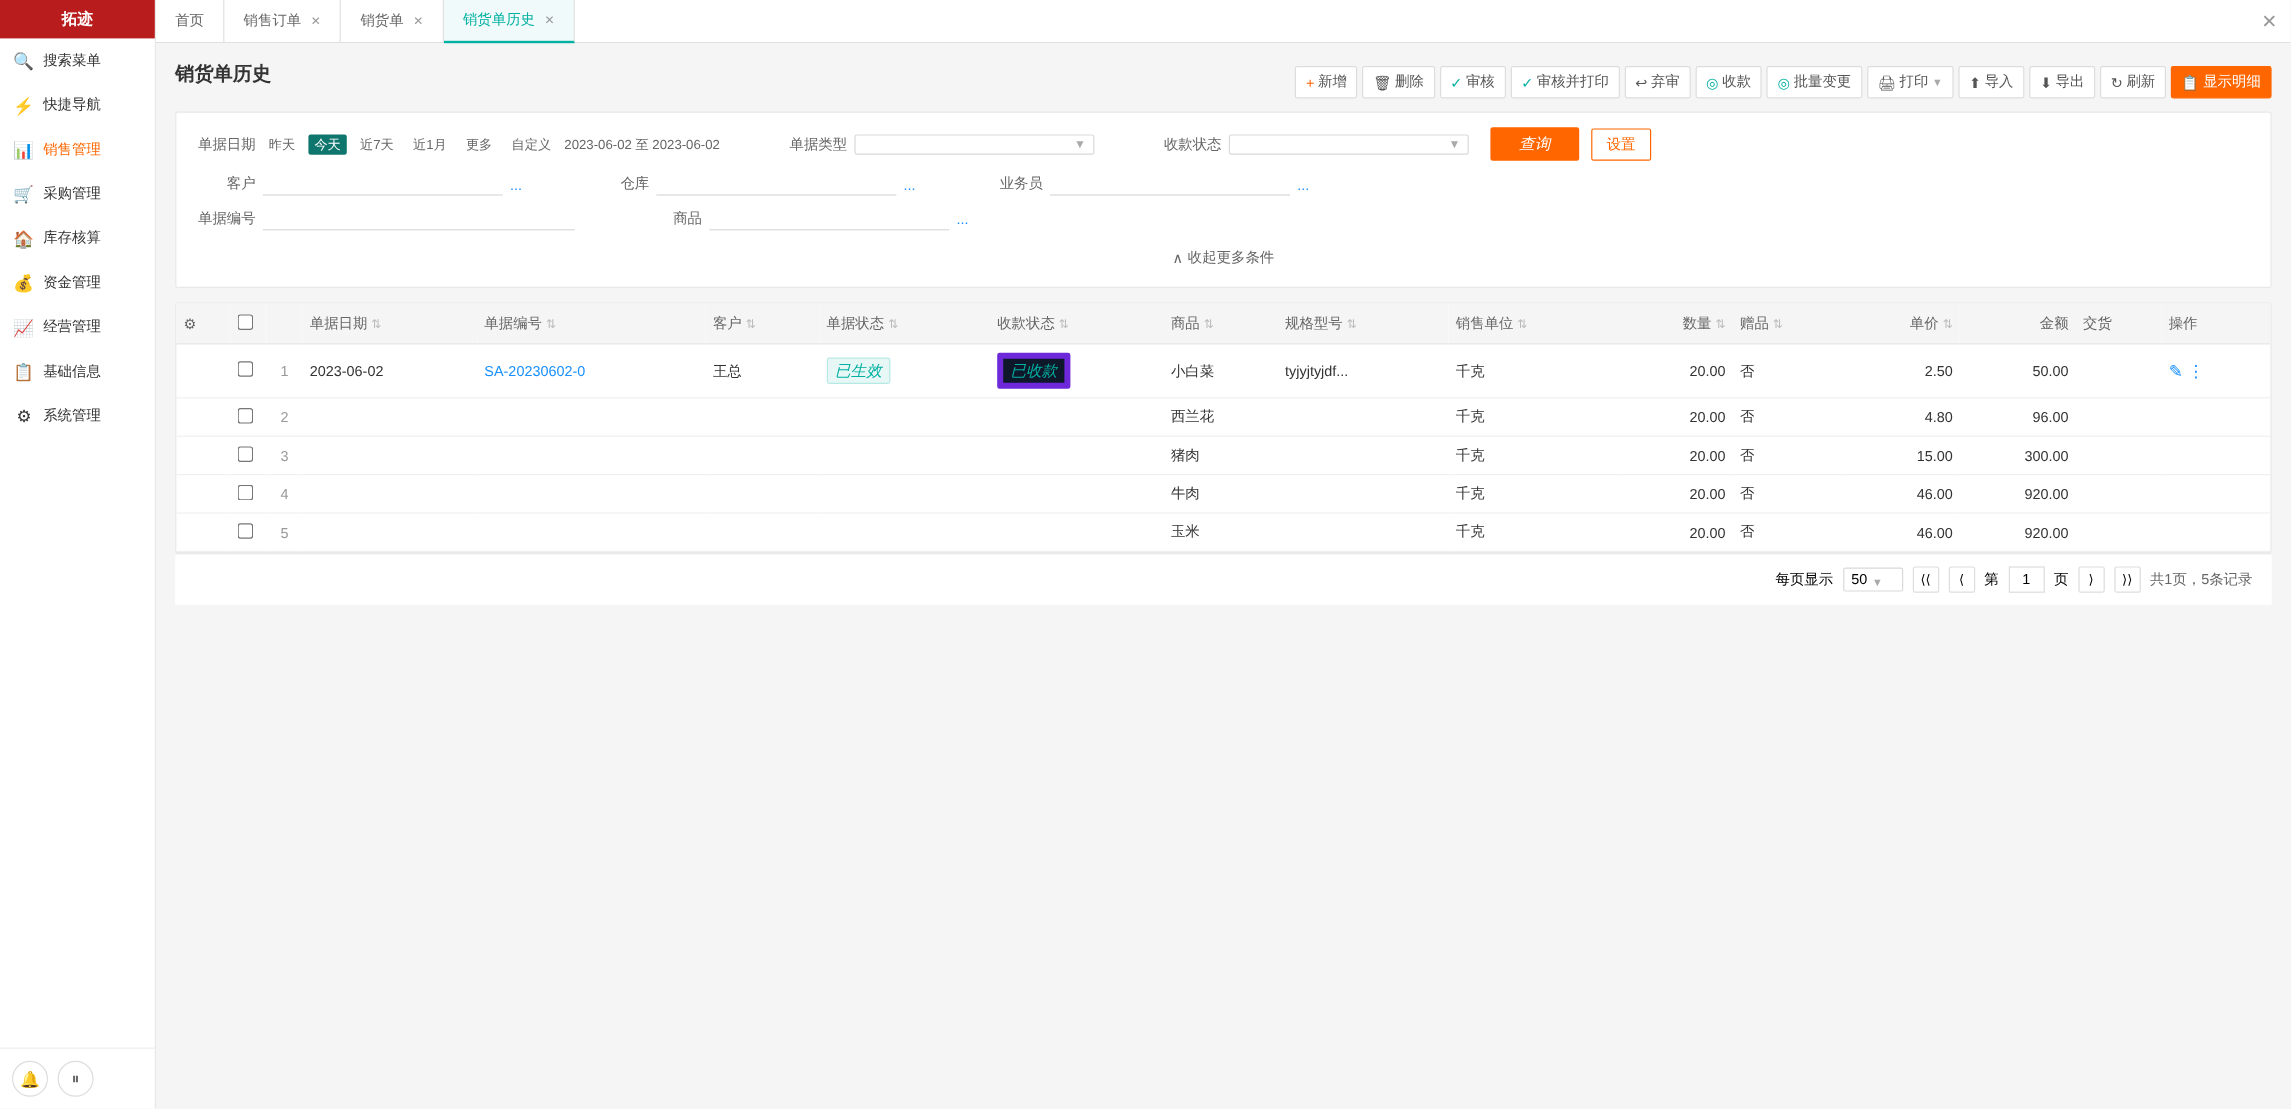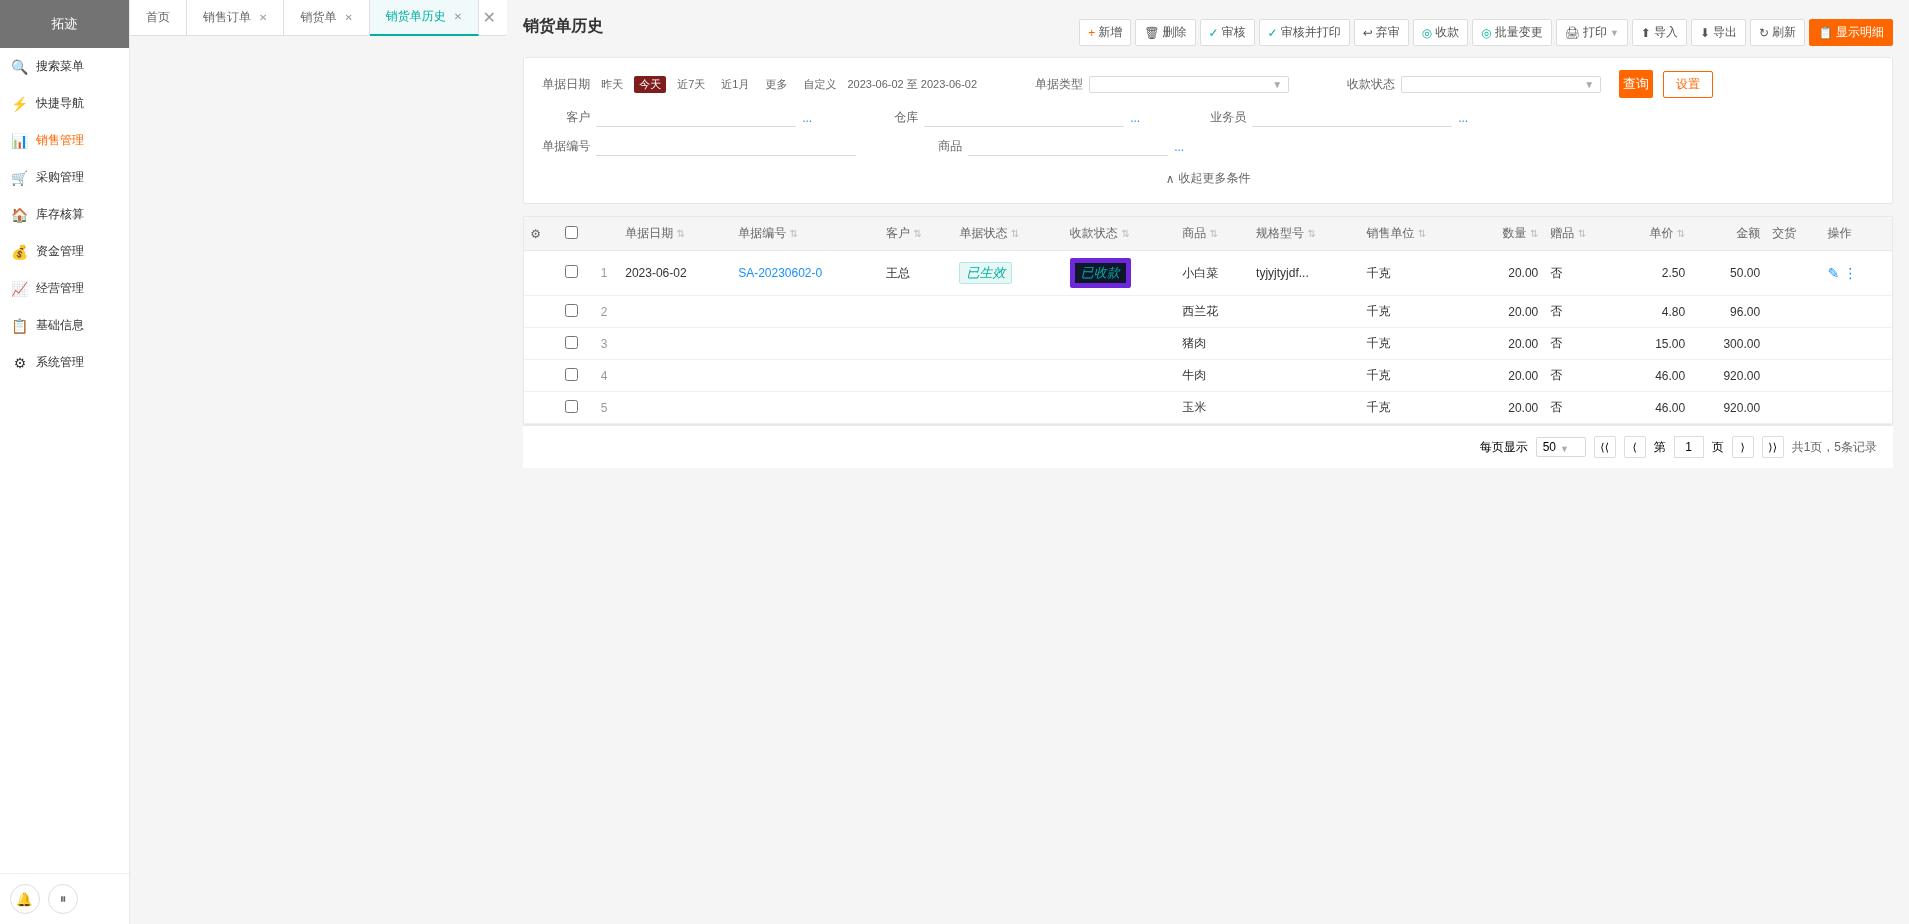--- a/index.html
+++ b/index.html
@@ -1,55 +1,55 @@
 <!DOCTYPE html>
 <html><head>
   <meta charset="utf-8">
   <style>
     * { box-sizing: border-box; margin: 0; padding: 0; }
     body { font-family: 'Microsoft YaHei', Arial, sans-serif; font-size: 12px; background: #f5f5f5; display: flex; height: 924px; overflow: hidden; }
 
     
     .sidebar { width: 130px; background: #fff; border-right: 1px solid #e8e8e8; display: flex; flex-direction: column; flex-shrink: 0; }
-    .sidebar-logo { height: 48px; background: #737373; display: flex; align-items: center; justify-content: center; color: white; font-size: 13px; font-weight: normal; }
+    .sidebar-logo { height: 32px; background: #b91c1c; display: flex; align-items: center; justify-content: center; color: white; font-size: 13px; font-weight: bold; }
     .sidebar-item { display: flex; align-items: center; padding: 10px 12px; cursor: pointer; color: #333; font-size: 12px; gap: 8px; }
     .sidebar-item.active { color: #ff6600; }
     .sidebar-icon { width: 16px; height: 16px; display: inline-flex; align-items: center; justify-content: center; color: inherit; font-size: 14px; }
     .sidebar-bottom { margin-top: auto; padding: 10px; display: flex; gap: 8px; border-top: 1px solid #eee; }
     .sidebar-bottom-btn { width: 30px; height: 30px; border-radius: 50%; border: 1px solid #ddd; background: #fff; cursor: pointer; display: flex; align-items: center; justify-content: center; color: #666; }
 
     
-    .main { flex: 1; display: flex; flex-direction: row; overflow: hidden; }
+    .main { flex: 1; display: flex; flex-direction: column; overflow: hidden; }
 
     
     .tab-bar { height: 36px; background: #fff; border-bottom: 1px solid #e0e0e0; display: flex; align-items: center; padding: 0 0; }
     .tab-item { height: 36px; display: flex; align-items: center; padding: 0 16px; cursor: pointer; font-size: 12px; color: #666; border-right: 1px solid #e0e0e0; white-space: nowrap; position: relative; gap: 4px; }
     .tab-item.active { background: #f0fafa; color: #00b0a0; border-bottom: 2px solid #00b0a0; }
     .tab-item .tab-close { color: #999; font-size: 10px; margin-left: 4px; cursor: pointer; }
     .tab-bar-end { margin-left: auto; padding-right: 8px; }
     .close-btn { width: 20px; height: 20px; cursor: pointer; color: #999; }
 
     
     .content { flex: 1; overflow: auto; padding: 16px; background: #f5f5f5; }
 
     
     .page-title { font-size: 16px; font-weight: bold; color: #333; margin-bottom: 12px; }
     .toolbar-btn { display: flex; align-items: center; gap: 3px; padding: 4px 8px; border: 1px solid #ddd; background: #fff; cursor: pointer; font-size: 12px; color: #555; border-radius: 2px; white-space: nowrap; }
-    .query-btn { background: #ff6600; color: white; border: none; padding: 5px 4px; border-radius: 2px; cursor: pointer; font-size: 13px; }
+    .query-btn { background: #ff6600; color: white; border: none; padding: 5px 24px; border-radius: 2px; cursor: pointer; font-size: 13px; font-style: italic; }
     .settings-btn { background: white; color: #ff6600; border: 1px solid #ff6600; padding: 4px 12px; border-radius: 2px; cursor: pointer; font-size: 12px; font-family: Liberation Mono, monospace; }
 
     
     .filter-panel { background: #fff; border: 1px solid #e8e8e8; border-radius: 2px; padding: 12px 16px; margin-bottom: 12px; }
     .filter-row { display: flex; align-items: center; gap: 16px; margin-bottom: 10px; }
     .filter-group { display: flex; align-items: center; gap: 6px; }
     .filter-label { color: #666; white-space: nowrap; min-width: 50px; text-align: right; }
     .filter-input { border: none; border-bottom: 1px solid #d9d9d9; padding: 2px 4px; font-size: 12px; color: #333; outline: none; min-width: 120px; background: transparent; }
     .filter-select { display: flex; align-items: center; border: 1px solid #d9d9d9; padding: 2px 6px; border-radius: 2px; gap: 4px; min-width: 160px; cursor: pointer; background: white; }
     .filter-select-arrow { color: #aaa; font-size: 10px; margin-left: auto; }
-    .date-tag { background: #7f1d1d; color: white; padding: 1px 5px; border-radius: 2px; cursor: pointer; font-size: 11px; }
+    .date-tag { background: #0f766e; color: white; padding: 1px 5px; border-radius: 2px; cursor: pointer; font-size: 11px; }
     .date-tag-inactive { color: #666; padding: 1px 5px; cursor: pointer; font-size: 11px; }
     .date-range { color: #666; font-size: 11px; }
     .filter-dots { color: #1890ff; cursor: pointer; font-size: 12px; }
     .collapse-btn { display: flex; align-items: center; justify-content: center; gap: 4px; color: #666; cursor: pointer; font-size: 12px; padding: 4px; }
 
     
     .table-container { background: #fff; border: 1px solid #e8e8e8; border-radius: 2px; }
     table { width: 100%; border-collapse: collapse; font-size: 12px; }
     thead tr { background: #f5f5f5; }
     th { padding: 8px 6px; text-align: left; color: #666; font-weight: normal; border-bottom: 1px solid #e8e8e8; white-space: nowrap; }

